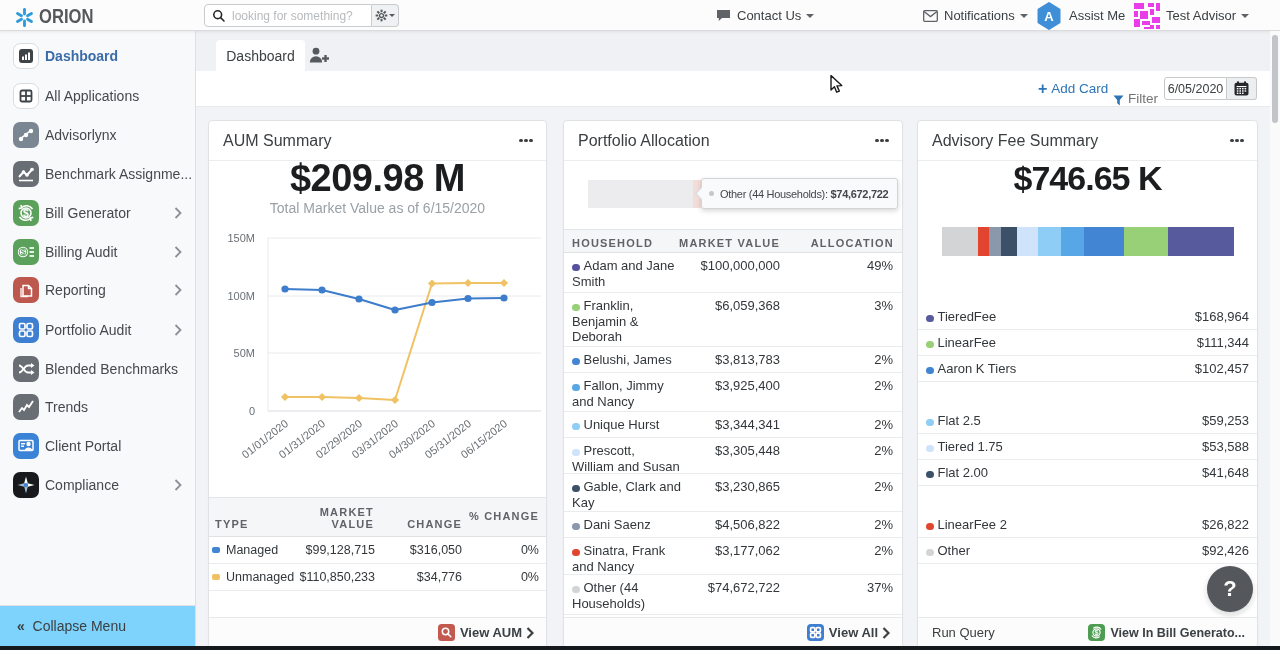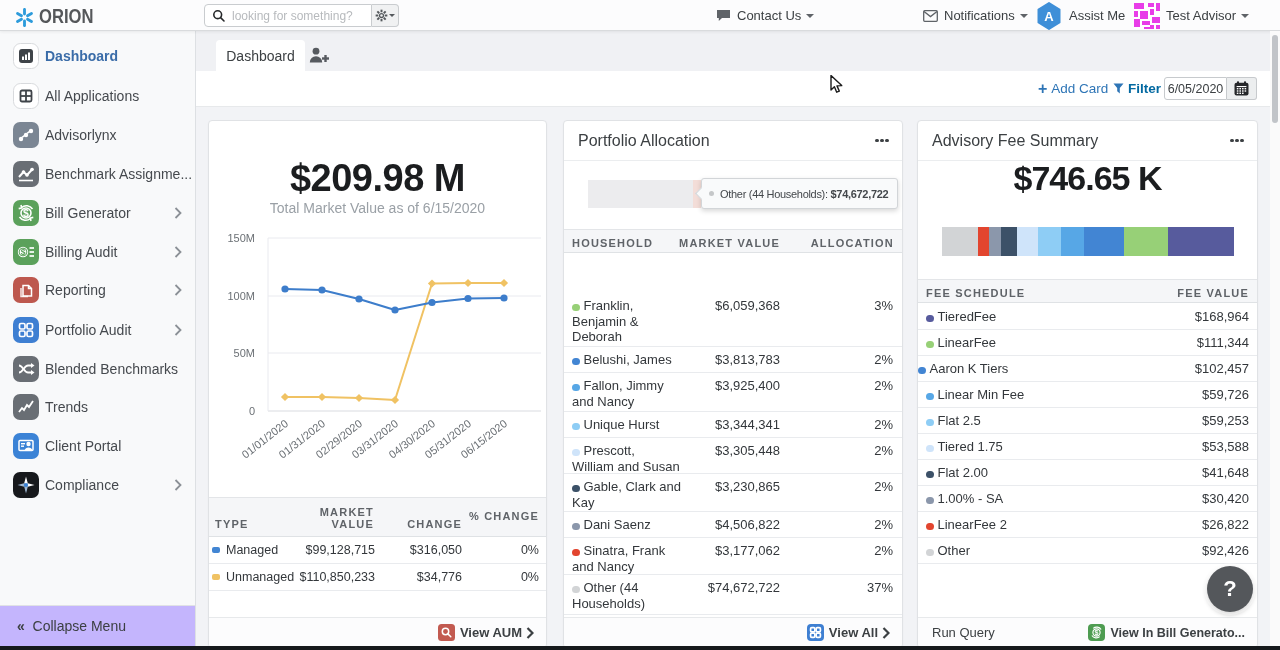--- a/index.html
+++ b/index.html
@@ -10,21 +10,21 @@
 #searchbox { position:absolute; left:204px; top:4px; width:168px; height:23px; background:#fff; border:1px solid #c9cccf; border-radius:4px 0 0 4px; display:flex; align-items:center; }
 #searchbox .ph { color:#b7babd; font-size:12px; margin-left:6px; }
 #gearbtn { position:absolute; left:372px; top:4px; width:27px; height:23px; background:#f0f1f2; border:1px solid #c9cccf; border-left:none; border-radius:0 4px 4px 0; display:flex; align-items:center; justify-content:center; }
 .navitem { position:absolute; top:0; height:31px; display:flex; align-items:center; font-size:13px; color:#3c4043; }
 .caret { width:0; height:0; border-left:4px solid transparent; border-right:4px solid transparent; border-top:4px solid #5f6368; margin-left:5px; }
 #sidebar { position:absolute; left:0; top:31px; width:196px; height:619px; background:#f8f9fa; border-right:1px solid #dde0e3; z-index:10; }
 .sitem { position:absolute; left:13px; height:26px; display:flex; align-items:center; }
 .sitem .txt { margin-left:6px; font-size:14px; color:#45494e; white-space:nowrap; }
 .sitem .txt.active { color:#3a6ca8; font-weight:bold; }
 .schev { position:absolute; left:161px; top:7px; }
-#collapse { position:absolute; left:0px; top:574px; width:195px; height:41px; background:#c4b5fd; border-top:1px solid #e0e2e5; display:flex; align-items:center; }
+#collapse { position:absolute; left:0px; top:574px; width:195px; height:41px; background:#7dd3fc; border-top:1px solid #e0e2e5; display:flex; align-items:center; }
 #collapse span { font-size:14px; color:#3c4043; margin-left:17px; }
 #tabstrip { position:absolute; left:196px; top:31px; width:1084px; height:40px; background:#f0f1f4; }
 #tab1 { position:absolute; left:20px; top:9px; width:89px; height:31px; background:#fff; border-radius:4px 4px 0 0; display:flex; align-items:center; justify-content:center; font-size:14px; color:#3c4043; }
 #toolbar { position:absolute; left:196px; top:71px; width:1084px; height:36px; background:#fff; border-bottom:1px solid #e7e9eb; }
 #content { position:absolute; left:196px; top:107px; width:1084px; height:543px; background:#f2f3f6; }
 .card { position:absolute; top:13px; background:#fff; border:1px solid #e0e2e5; border-radius:4px; box-shadow:0 1px 2px rgba(0,0,0,0.04); }
 .cardhead { height:40px; border-bottom:1px solid #ebedef; display:flex; align-items:center; justify-content:space-between; padding:0 13px 0 14px; }
 .cardhead .t { font-size:16px; color:#3c4043; }
 .dots3 { display:flex; gap:1.5px; }
 .dots3 i { width:3.6px; height:3.6px; border-radius:50%; background:#3c4043; }
@@ -296,21 +296,21 @@
         <line x1="16.5" y1="8" x2="16.5" y2="15"></line>
         <line x1="13" y1="11.5" x2="20" y2="11.5"></line>
       </g>
   </svg>
 </div>
 
 <div id="toolbar">
   <div style="position:absolute; left:842px; top:0; height:35px; display:flex; align-items:center; font-size:13.5px; color:#2e75b6;">
     <span style="font-weight:bold; font-size:16px; margin-right:4px;">+</span>Add Card
   </div>
-  <div style="position:absolute; left:917px; top:0; height:35px; display:flex; align-items:center; font-size:13.5px; color:#0369a1;font-weight:bold;">
+  <div style="position:absolute; left:917px; top:0; height:35px; display:flex; align-items:flex-end; font-size:13.5px; color:#737373;">
     <svg width="11" height="11" viewBox="0 0 11 11" style="margin-right:4px">
         <path d="M0.5 0.5 h10 L6.8 5 v5.5 L4.2 8.2 V5 z" fill="#2e75b6"></path>
       </svg>
     Filter
   </div>
   <div style="position:absolute; left:968px; top:6px; width:63px; height:23px; background:#fff; border:1px solid #c7cacd; border-radius:3px 0 0 3px; display:flex; align-items:center; justify-content:center; font-size:12.5px; color:#3c4043;">6/05/2020</div>
   <div style="position:absolute; left:1031px; top:6px; width:30px; height:23px; background:#eceeef; border:1px solid #c7cacd; border-left:none; border-radius:0 3px 3px 0; display:flex; align-items:center; justify-content:center;">
     <svg width="15" height="15" viewBox="0 0 15 15">
       <rect x="0.5" y="1.8" width="14" height="12.6" rx="2" fill="#26282b"></rect>
       <rect x="3" y="0.3" width="2" height="3" rx="0.8" fill="#26282b"></rect>
@@ -328,20 +328,28 @@
         <rect x="2.8" y="11.6" width="1.6" height="1.4"></rect>
           <rect x="5.4" y="11.6" width="1.6" height="1.4"></rect>
           <rect x="8" y="11.6" width="1.6" height="1.4"></rect>
       </g>
     </svg>
   </div>
 </div>
 
 <div id="content">
     <div class="card" id="card1" style="left:12px; width:339px; height:528px;">
+      <div class="cardhead">
+        <span class="t">AUM Summary</span>
+        <div class="dots3">
+          <i></i>
+          <i></i>
+          <i></i>
+        </div>
+      </div>
       <div class="bignum">$209.98 M</div>
       <div class="subtt">Total Market Value as of 6/15/2020</div>
       <svg width="337" height="272" viewBox="0 0 337 272" style="position:absolute; left:0; top:104px;">
         <line x1="59" y1="13" x2="332" y2="13" stroke="#e9eaef" stroke-width="1"></line>
         <text x="46" y="17" font-size="11" fill="#6b7075" text-anchor="end" font-family="Liberation Sans">150M</text>
         <line x1="59" y1="71" x2="332" y2="71" stroke="#e9eaef" stroke-width="1"></line>
         <text x="46" y="75" font-size="11" fill="#6b7075" text-anchor="end" font-family="Liberation Sans">100M</text>
         <line x1="59" y1="128" x2="332" y2="128" stroke="#e9eaef" stroke-width="1"></line>
         <text x="46" y="132" font-size="11" fill="#6b7075" text-anchor="end" font-family="Liberation Sans">50M</text>
         <line x1="59" y1="186" x2="332" y2="186" stroke="#d9dbe0" stroke-width="1"></line>
@@ -417,20 +425,25 @@
       <div style="position:absolute; left:137px; top:57px; width:197px; height:31px; background:#f9fafb; border:1px solid #d2d5d8; border-radius:3px; box-shadow:0 2px 5px rgba(0,0,0,0.16); display:flex; align-items:center; letter-spacing:-0.3px; font-size:11px; color:#43474b; z-index:5; white-space:nowrap;">
         <span style="display:inline-block; width:5px; height:5px; border-radius:50%; background:#c5c7c9; margin:0 6px 0 7px;"></span>
         <span id="ttxt">Other (44 Households): <b>$74,672,722</b></span>
       </div>
       <div style="position:absolute; left:133px; top:68px; width:9px; height:9px; background:#f9fafb; border-left:1px solid #d2d5d8; border-bottom:1px solid #d2d5d8; transform:rotate(45deg); z-index:6;"></div>
       <div class="thead" style="top:108px; height:24px;">
         <div style="position:absolute; left:8px; top:7px;">HOUSEHOLD</div>
         <div style="position:absolute; right:122px; top:7px;">MARKET VALUE</div>
         <div style="position:absolute; right:8px; top:7px;">ALLOCATION</div>
       </div>
+      <div class="trow" style="top:132px; height:40px; line-height:15.5px; font-size:13px;">
+        <div style="position:absolute; left:8px; top:5px; width:160px;"><span class="dot" style="background:#55519c;"></span>Adam and Jane<br>Smith</div>
+        <span style="position:absolute; right:122px; top:5px;">$100,000,000</span>
+        <span style="position:absolute; right:9px; top:5px;">49%</span>
+      </div>
       <div class="trow" style="top:172px; height:54px; line-height:15.5px; font-size:13px;">
         <div style="position:absolute; left:8px; top:5px; width:160px;"><span class="dot" style="background:#97d077;"></span>Franklin,<br>Benjamin &amp;<br>Deborah</div>
         <span style="position:absolute; right:122px; top:5px;">$6,059,368</span>
         <span style="position:absolute; right:9px; top:5px;">3%</span>
       </div>
       <div class="trow" style="top:226px; height:26px; line-height:15.5px; font-size:13px;">
         <div style="position:absolute; left:8px; top:5px; width:160px;"><span class="dot" style="background:#4285d3;"></span>Belushi, James</div>
         <span style="position:absolute; right:122px; top:5px;">$3,813,783</span>
         <span style="position:absolute; right:9px; top:5px;">2%</span>
       </div>
@@ -500,55 +513,43 @@
         <div style="width:10.5px; background:#e2452f;"></div>
         <div style="width:11.9px; background:#8b97ab;"></div>
         <div style="width:16.3px; background:#3c5168;"></div>
         <div style="width:21.0px; background:#cfe4fa;"></div>
         <div style="width:23.2px; background:#8ecdf5;"></div>
         <div style="width:23.4px; background:#57a7e6;"></div>
         <div style="width:40.1px; background:#4285d3;"></div>
         <div style="width:43.5px; background:#97d077;"></div>
         <div style="width:66.1px; background:#575b9d;"></div>
       </div>
-      <div class="thead" style="top:158px; height:24px;">
-        <div style="position:absolute; left:8px; top:7px;">FEE SCHEDULE</div>
-        <div style="position:absolute; right:8px; top:7px;">FEE VALUE</div>
-      </div>
       <div class="trow" style="top:183px; height:26px; font-size:13px;">
         <div style="position:absolute; left:8px; top:5px;"><span class="dot" style="background:#575b9d;"></span>TieredFee</div>
         <span style="position:absolute; right:8px; top:5px;">$168,964</span>
       </div>
       <div class="trow" style="top:209px; height:26px; font-size:13px;">
         <div style="position:absolute; left:8px; top:5px;"><span class="dot" style="background:#97d077;"></span>LinearFee</div>
         <span style="position:absolute; right:8px; top:5px;">$111,344</span>
       </div>
       <div class="trow" style="top:235px; height:26px; font-size:13px;">
-        <div style="position:absolute; left:0; top:5px;"><span class="dot" style="background:#4285d3;"></span>Aaron K Tiers</div>
+        <div style="position:absolute; left:8px; top:5px;"><span class="dot" style="background:#4285d3;"></span>Aaron K Tiers</div>
         <span style="position:absolute; right:8px; top:5px;">$102,457</span>
-      </div>
-      <div class="trow" style="top:261px; height:26px; font-size:13px;">
-        <div style="position:absolute; left:8px; top:5px;"><span class="dot" style="background:#57a7e6;"></span>Linear Min Fee</div>
-        <span style="position:absolute; right:8px; top:5px;">$59,726</span>
       </div>
       <div class="trow" style="top:287px; height:26px; font-size:13px;">
         <div style="position:absolute; left:8px; top:5px;"><span class="dot" style="background:#8ecdf5;"></span>Flat 2.5</div>
         <span style="position:absolute; right:8px; top:5px;">$59,253</span>
       </div>
       <div class="trow" style="top:313px; height:26px; font-size:13px;">
         <div style="position:absolute; left:8px; top:5px;"><span class="dot" style="background:#cfe4fa;"></span>Tiered 1.75</div>
         <span style="position:absolute; right:8px; top:5px;">$53,588</span>
       </div>
       <div class="trow" style="top:339px; height:26px; font-size:13px;">
         <div style="position:absolute; left:8px; top:5px;"><span class="dot" style="background:#3c5168;"></span>Flat 2.00</div>
         <span style="position:absolute; right:8px; top:5px;">$41,648</span>
-      </div>
-      <div class="trow" style="top:365px; height:26px; font-size:13px;">
-        <div style="position:absolute; left:8px; top:5px;"><span class="dot" style="background:#8b97ab;"></span>1.00% - SA</div>
-        <span style="position:absolute; right:8px; top:5px;">$30,420</span>
       </div>
       <div class="trow" style="top:391px; height:26px; font-size:13px;">
         <div style="position:absolute; left:8px; top:5px;"><span class="dot" style="background:#e2452f;"></span>LinearFee 2</div>
         <span style="position:absolute; right:8px; top:5px;">$26,822</span>
       </div>
       <div class="trow" style="top:417px; height:26px; font-size:13px;">
         <div style="position:absolute; left:8px; top:5px;"><span class="dot" style="background:#d2d4d6;"></span>Other</div>
         <span style="position:absolute; right:8px; top:5px;">$92,426</span>
       </div>
       <div class="cfoot" style="justify-content:space-between; padding:0 12px 0 14px;">

